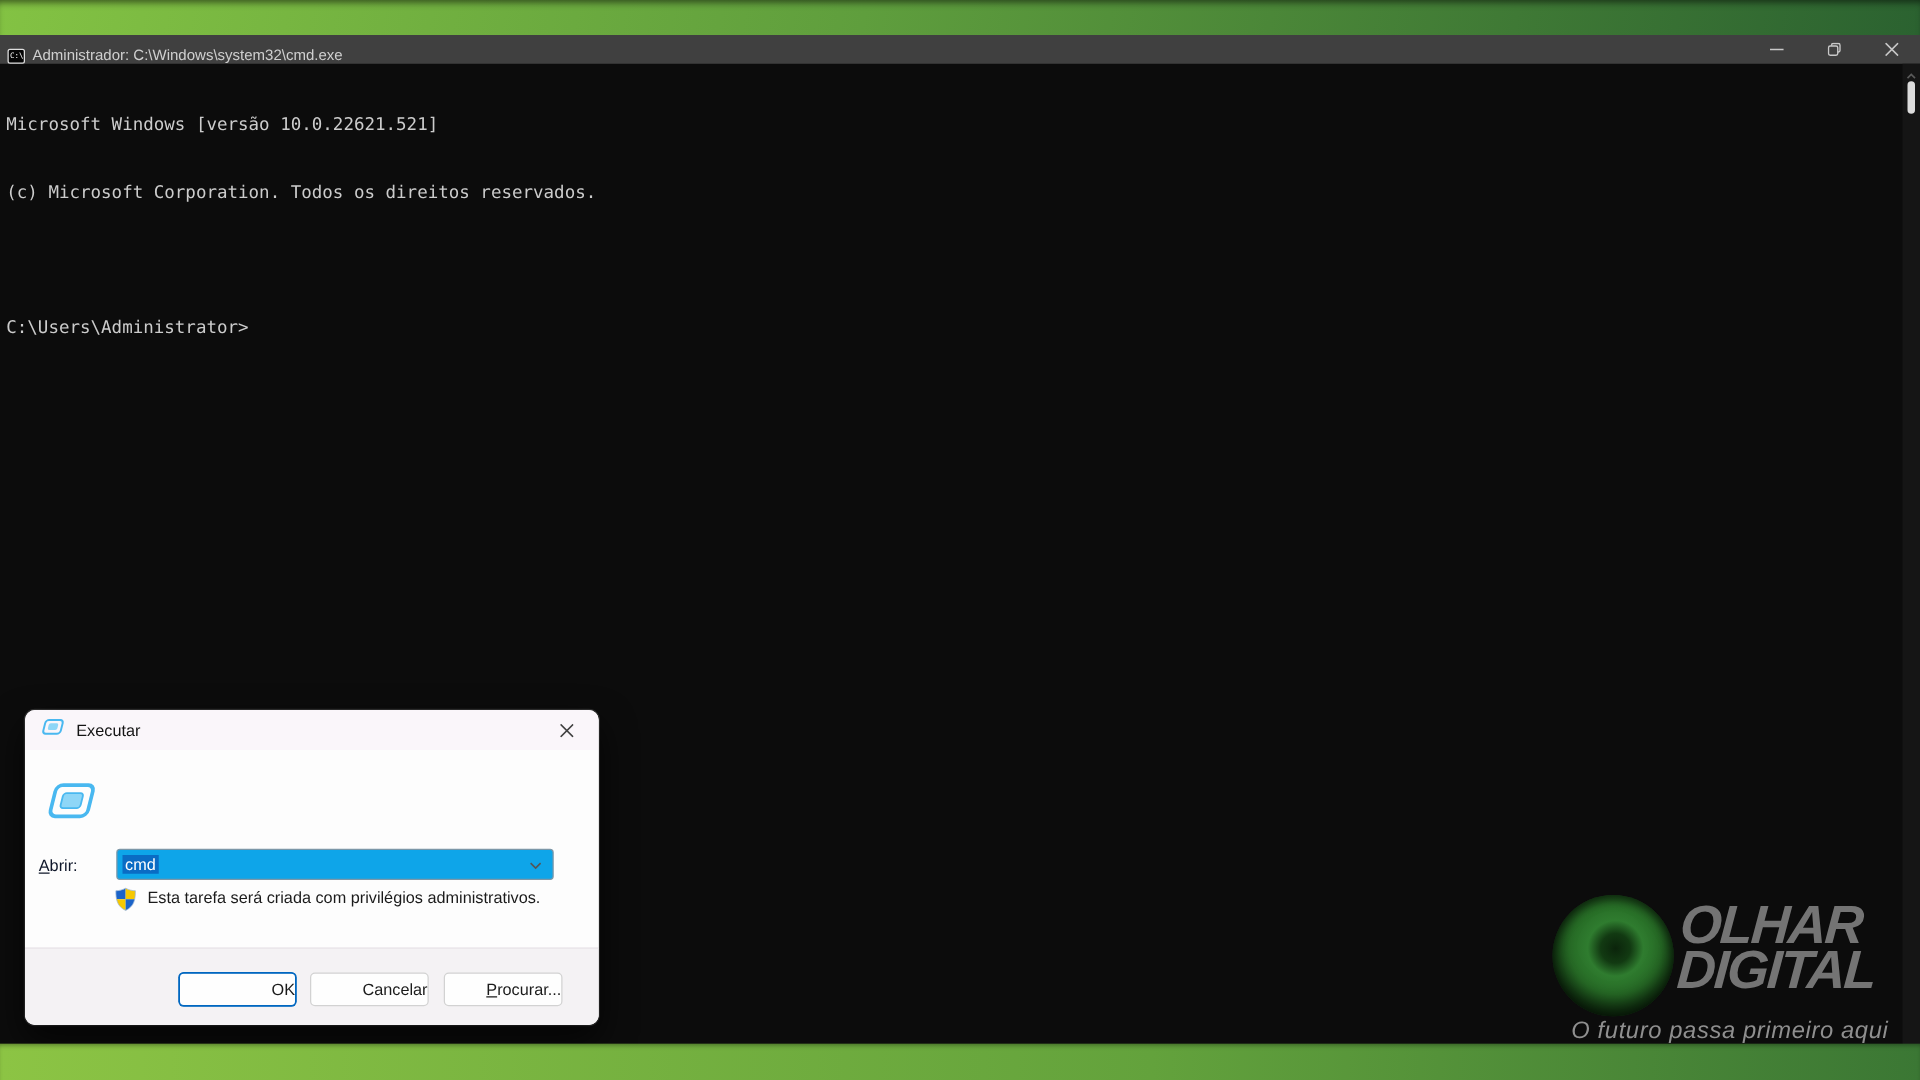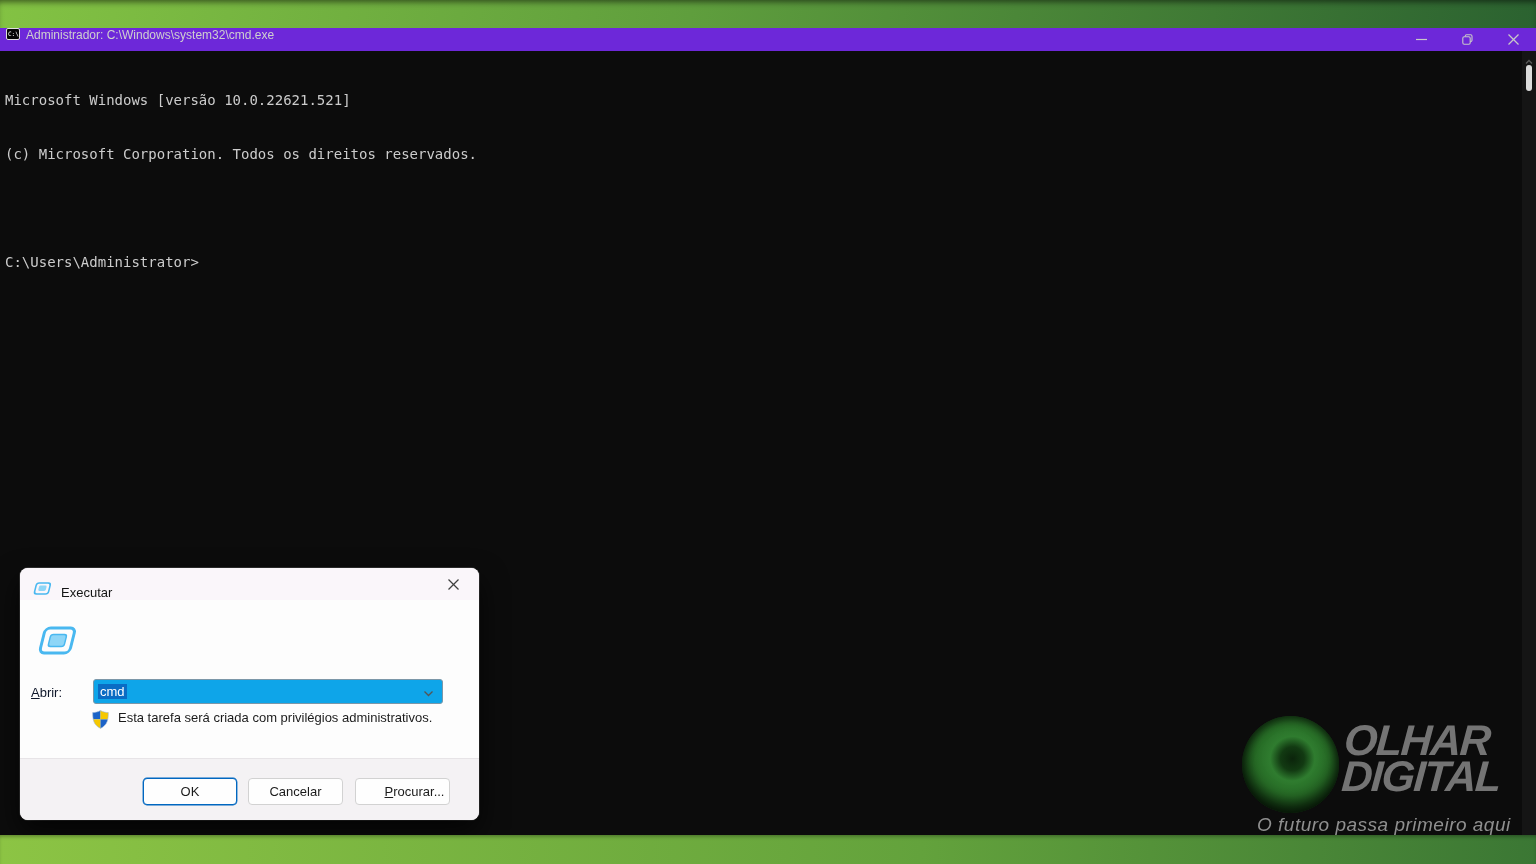--- a/index.html
+++ b/index.html
@@ -17,22 +17,22 @@
   }
   .bottom-bar {
     position:absolute; left:0; bottom:0; width:1536px; height:29px;
     background:linear-gradient(to right,#8cc444 0%,#63a23c 60%,#3b7734 100%);
     box-shadow:inset 0 3px 4px -2px rgba(0,0,0,.4);
   }
 
   
   .cmd-window { position:absolute; left:0; top:28px; width:1536px; height:807px; background:#0c0c0c; }
   .cmd-titlebar {
-    position:relative; height:23px; background:#6d28d9;
-    display:flex; align-items:flex-start; padding-left:6px; gap:6px;
+    position:relative; height:23px; background:#404040;
+    display:flex; align-items:flex-end; padding-left:6px; gap:6px;
   }
   .cmd-icon {
     width:14px; height:12px; border:1px solid #e0e0e0; border-radius:2px;
     background:#050505; color:#fff; font-family:"DejaVu Sans Mono",monospace;
     font-size:6px; line-height:10px; padding-left:1px; overflow:hidden; flex:0 0 auto;
   }
   .cmd-title { color:#cfcfcf; font-size:12px; white-space:nowrap; }
   .window-controls { position:absolute; right:0; top:0; height:23px; display:flex; }
   .win-btn {
     width:46px; height:23px; display:flex; align-items:center; justify-content:center;
@@ -59,21 +59,21 @@
   }
 
   
   .run-dialog {
     position:absolute; left:20px; top:568px; width:459px; height:252px;
     background:#fdfdfd; border-radius:8px; overflow:hidden;
     box-shadow:0 12px 28px rgba(0,0,0,.7), 0 0 0 1px rgba(120,120,120,.35);
   }
   .dlg-titlebar {
     position:relative; height:32px; background:#faf6fa;
-    display:flex; align-items:flex-end; padding-left:13px; gap:9px;
+    display:flex; align-items:center; padding-left:13px; gap:9px;
   }
   .dlg-title { font-size:13px; color:#141414; }
   .dlg-close {
     position:absolute; right:8px; top:4px; width:36px; height:25px;
     display:flex; align-items:center; justify-content:center;
     background:transparent; border:none; color:#404040; cursor:default;
   }
   .dlg-body { position:relative; height:158px; background:#fdfdfd; }
   .run-icon-big { position:absolute; left:16px; top:26px; }
   .dlg-desc {
@@ -98,21 +98,21 @@
     position:absolute; left:72px; top:110px; display:flex; align-items:flex-start; gap:9px;
   }
   .uac-text { font-size:13px; color:#1b1b1b; }
   .dlg-footer {
     position:absolute; left:0; right:0; bottom:0; height:62px;
     background:#f4f2f4; border-top:1px solid #e7e4e7;
   }
   .dlg-btn {
     position:absolute; top:19px; height:27px; background:#fefefe;
     border:1px solid #d2d2d2; border-radius:4px; font-size:13px; color:#1b1b1b;
-    font-family:"Liberation Sans",sans-serif; cursor:default;
+    font-family:"Liberation Sans",sans-serif; cursor:default;text-align:right;
   }
   .btn-ok     { left:123px; width:94px; border:1px solid #0067c0; box-shadow:0 0 0 .4px #0067c0; }
   .btn-cancel { left:228px; width:95px; }
   .btn-browse { left:335px; width:95px;padding-left:24px; }
   .btn-browse .ak { text-decoration:underline; }
 
   
   .eye-logo {
     position:absolute; left:1242px; top:716px; width:97px; height:97px; border-radius:50%;
     background:radial-gradient(circle at 52% 44%,

